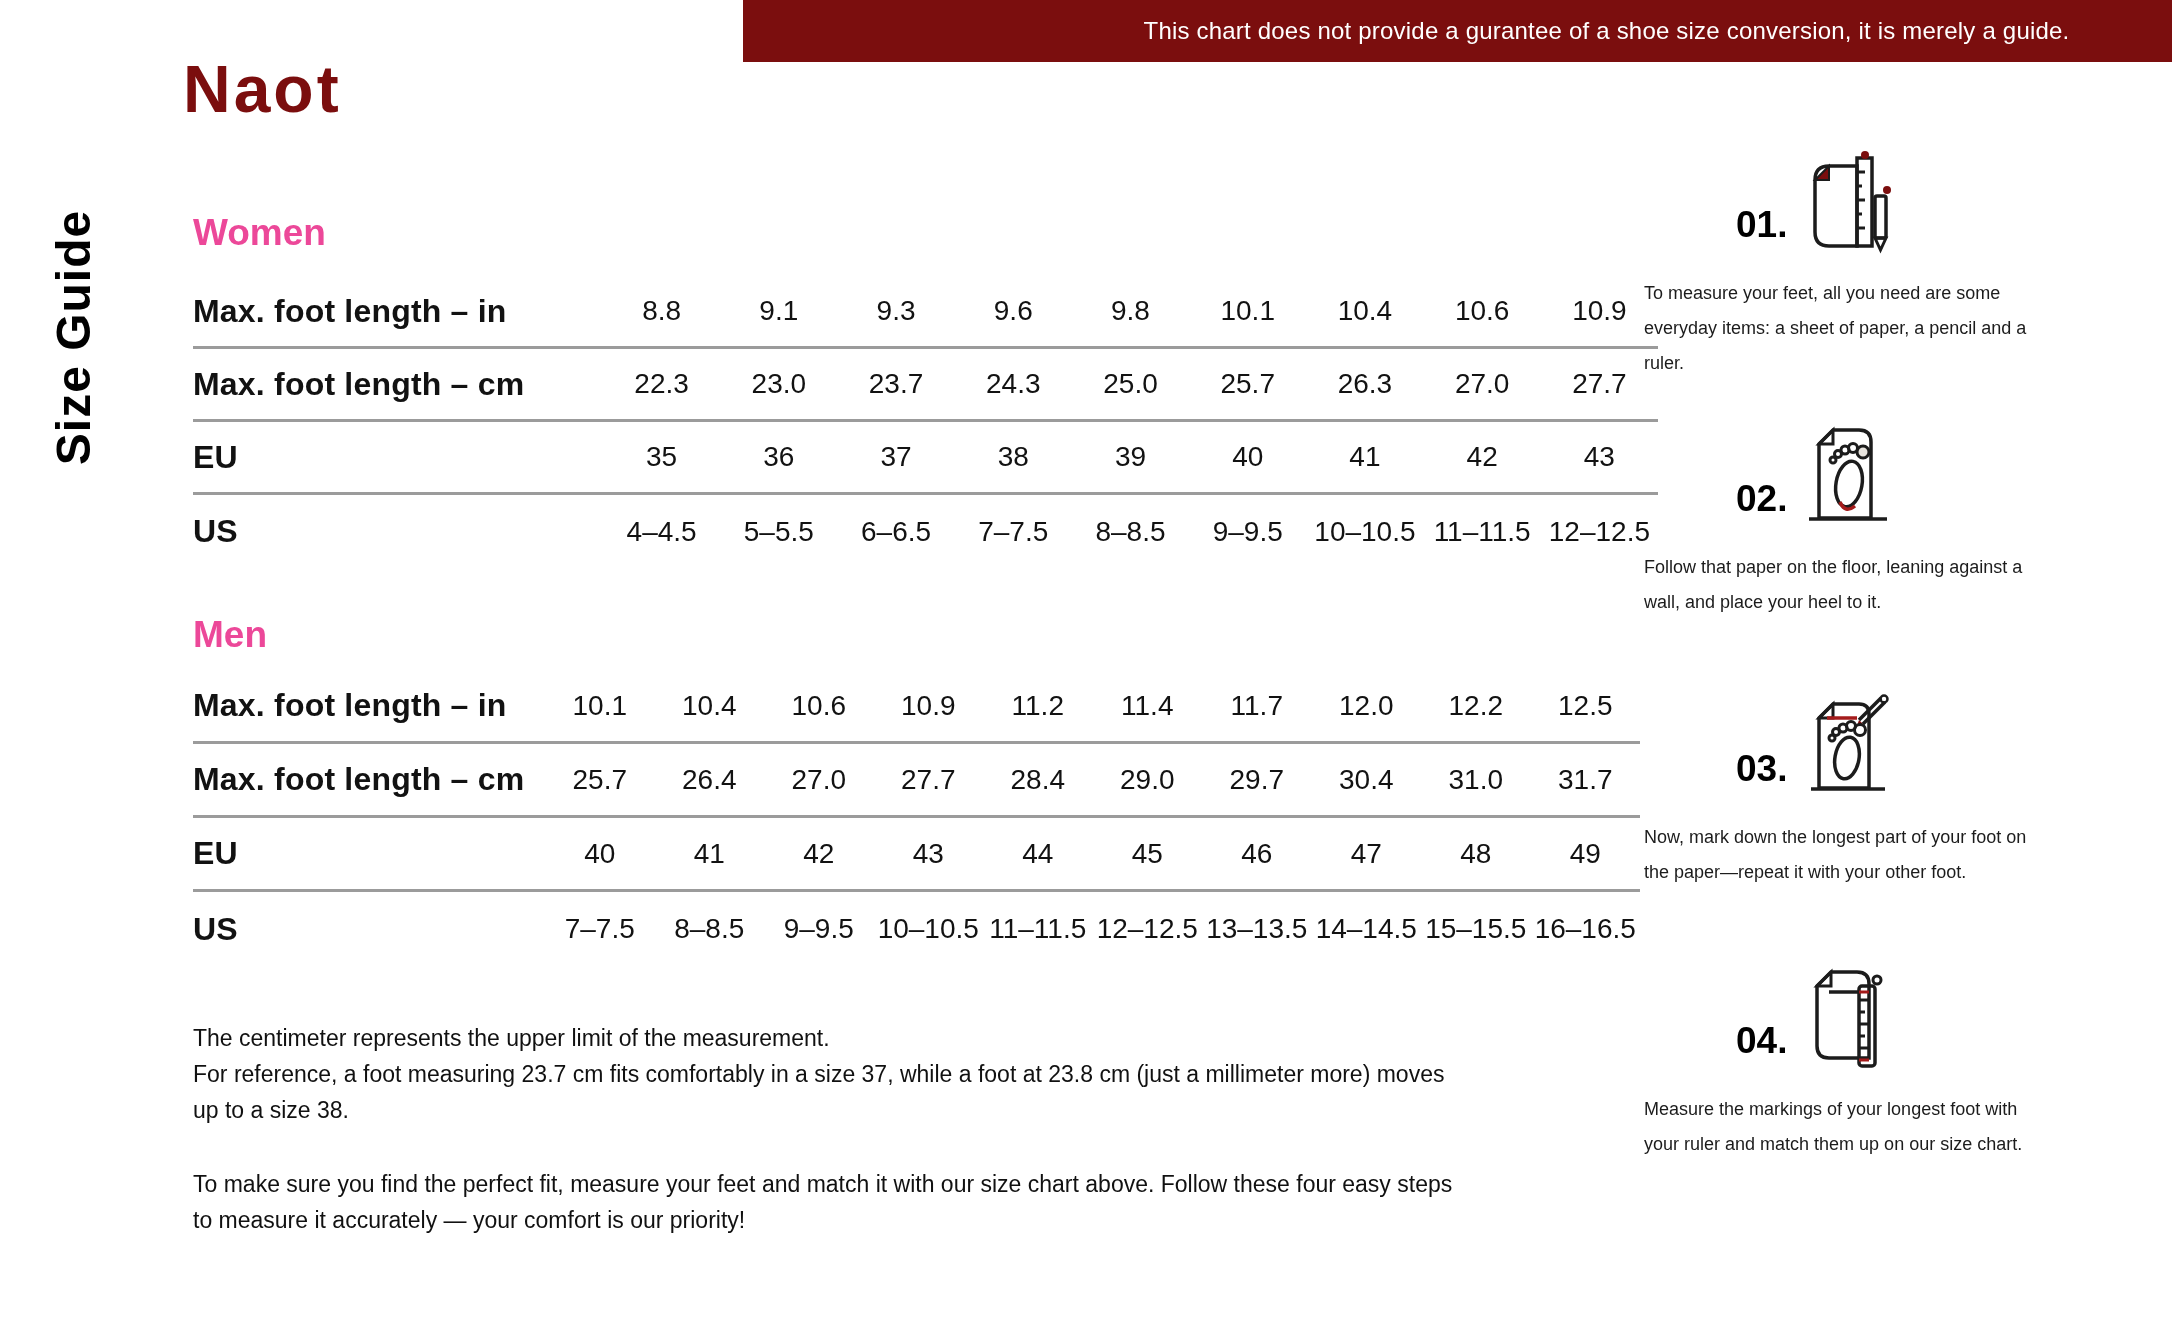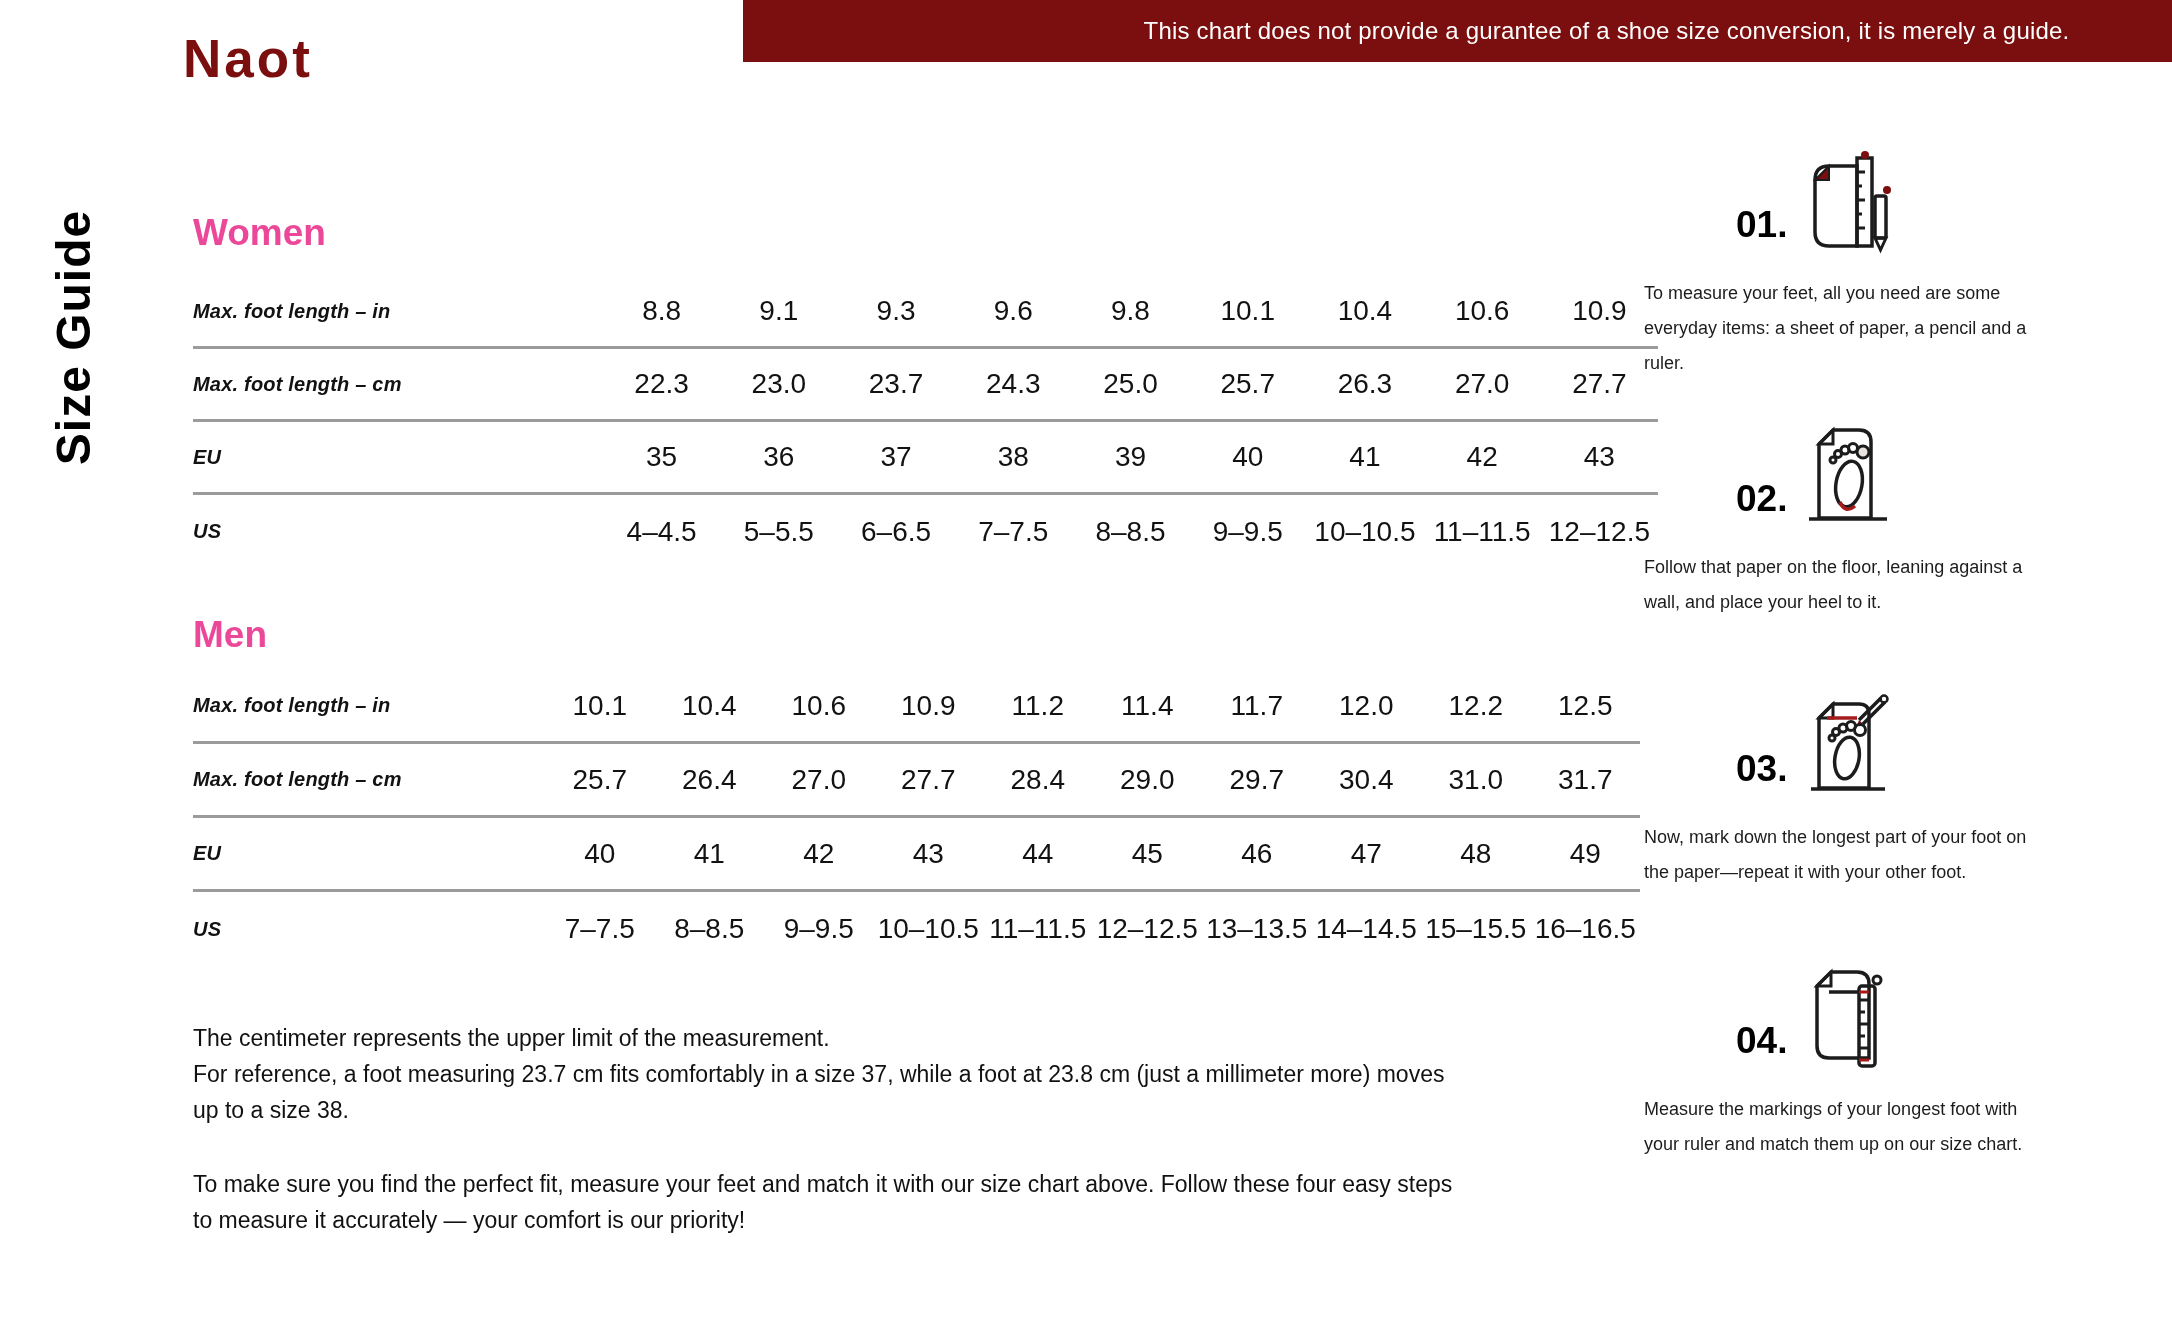--- a/index.html
+++ b/index.html
@@ -17,22 +17,22 @@
 
   
   .banner{
     position:absolute;left:743px;top:0;width:1727px;height:62px;
     background:var(--brand);display:flex;align-items:center;justify-content:center;
   }
   .banner span{color:#ffffff;font-size:24px;letter-spacing:.2px;}
 
   
   .logo{
-    position:absolute;left:183px;top:32px;
-    font-size:53px;font-weight:700;color:var(--brand);
+    position:absolute;left:183px;top:56px;
+    font-size:66px;font-weight:700;color:var(--brand);
     letter-spacing:3px;line-height:1;
   }
 
   
   .vtitle{
     position:absolute;left:28px;top:188px;width:92px;height:298px;
     display:flex;align-items:center;justify-content:center;
   }
   .vtitle span{
     transform:rotate(-90deg);white-space:nowrap;
@@ -47,21 +47,21 @@
   .table{width:1465px;}
   .men-table{width:1447px;}
   .trow{
     display:grid;align-items:center;height:73px;
     border-bottom:3px solid var(--line);
   }
   .men-table .trow{height:74px;}
   .trow:last-child{border-bottom:none;}
   .women-table .trow{grid-template-columns:410px repeat(9,1fr);}
   .men-table .trow{grid-template-columns:352px repeat(10,1fr);}
-  .tlabel{font-size:20px;font-weight:700;letter-spacing:.2px;text-align:left;font-style:italic;}
+  .tlabel{font-size:32px;font-weight:700;letter-spacing:.2px;text-align:left;}
   .tcell{font-size:28px;text-align:center;white-space:nowrap;}
 
   
   .notes{margin-top:54px;width:1262px;font-size:23px;line-height:36px;color:#111;}
   .notes .para2{margin-top:38px;}
   .notes span{display:block;}
   .notes .inline{display:inline;}
 
   
   .steps{position:absolute;left:1644px;top:140px;width:410px;height:1120px;}

